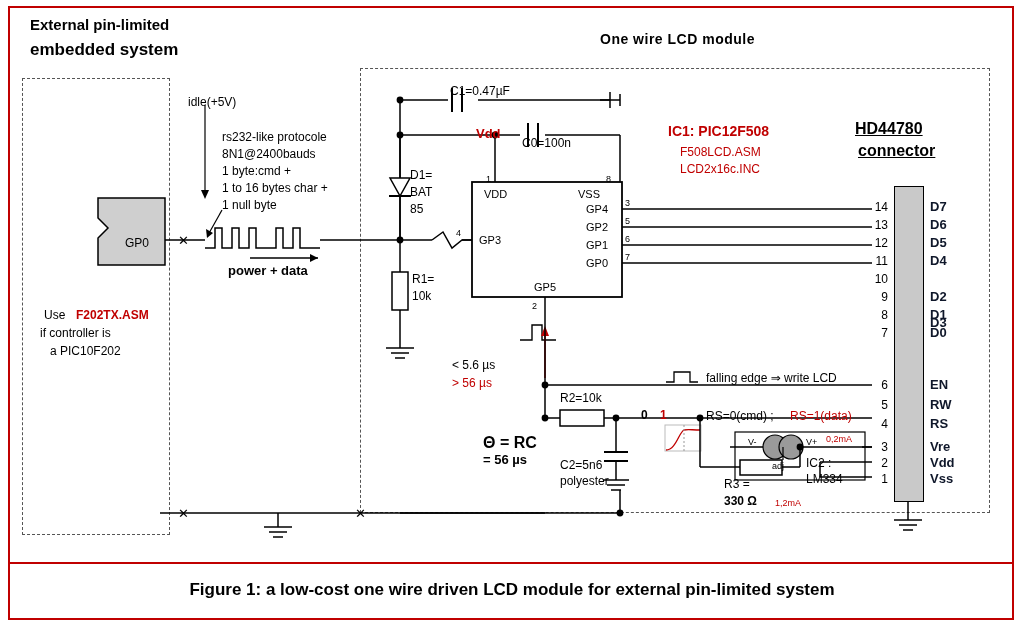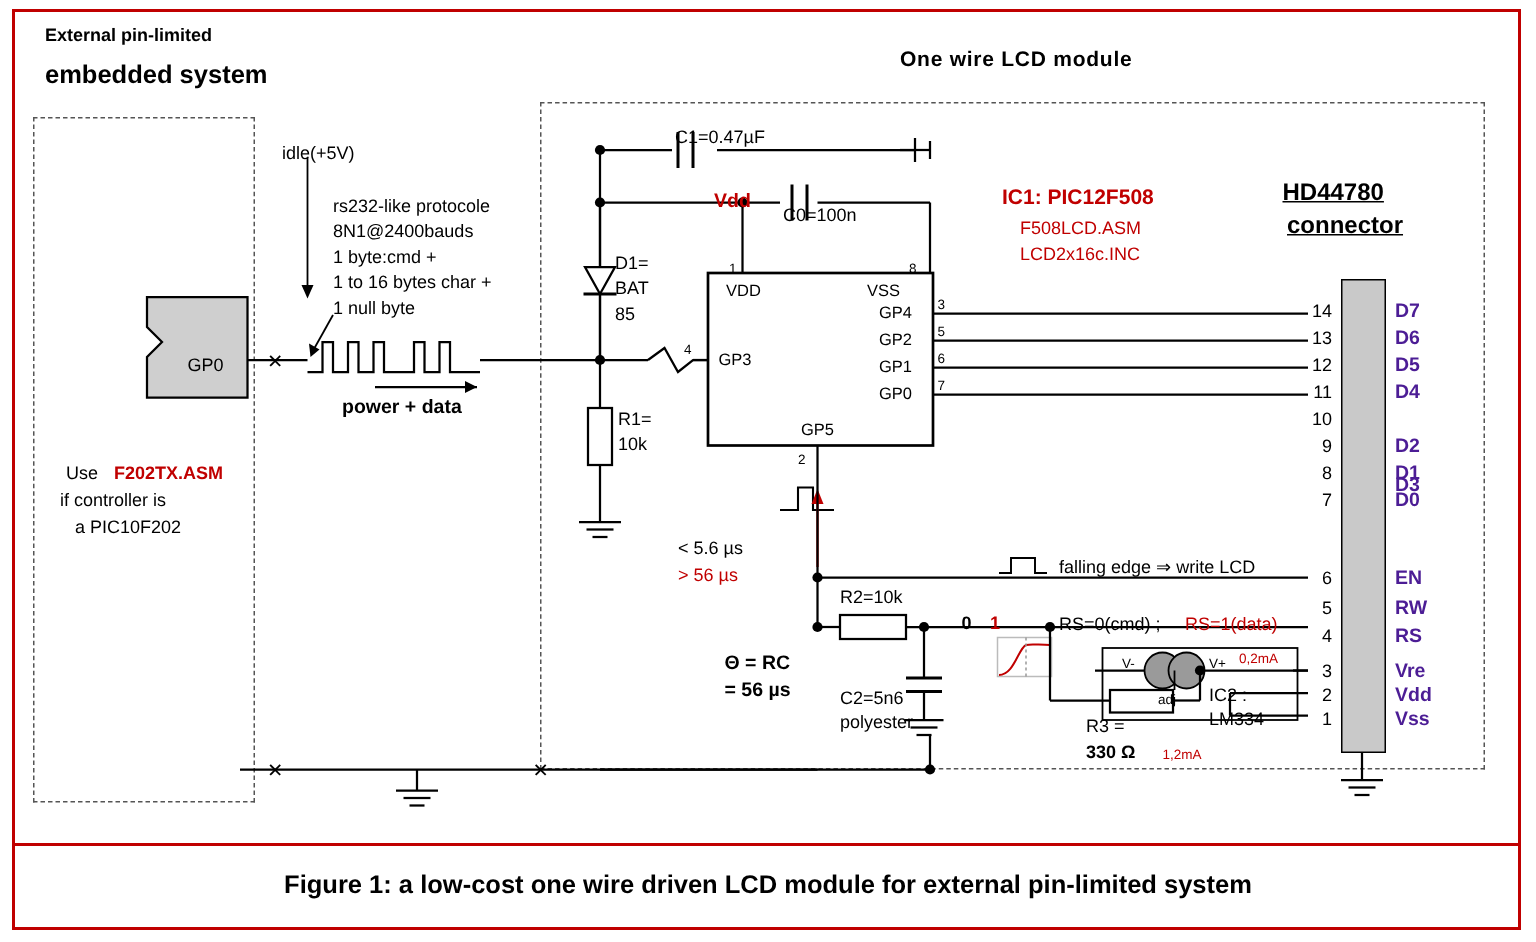--- a/index.html
+++ b/index.html
@@ -9,35 +9,35 @@
   .capbar{position:absolute;left:8px;top:562px;width:1006px;height:58px;border-top:2px solid #c00000;box-sizing:border-box;}
   .caption{position:absolute;left:0;top:580px;width:1024px;text-align:center;font-size:17px;font-weight:bold;color:#000;}
   .ttl{position:absolute;font-weight:bold;color:#000;}
   .lbl{position:absolute;color:#000;font-size:12px;white-space:nowrap;}
   .red{color:#c00000;}
   .bold{font-weight:bold;}
   .dash{position:absolute;border:1.5px dashed #555;box-sizing:border-box;}
   .xmark{position:absolute;font-size:13px;color:#000;line-height:1;}
   svg{position:absolute;left:0;top:0;overflow:visible;}
   .pinnum{position:absolute;font-size:12px;color:#000;text-align:right;width:22px;}
-  .pinname{position:absolute;font-size:13px;color:#4c1d95;font-weight:bold;}
+  .pinname{position:absolute;font-size:13px;color:#0f172a;font-weight:bold;}
   .conn{position:absolute;background:#c9c9c9;border:1.5px solid #000;}
   .small{font-size:11px;}
   .tiny{font-size:9px;}
 </style>
 </head>
 <body>
 
 <div id="root">
 
   <div class="frame"></div>
   <div class="capbar"></div>
   <div class="caption">Figure 1: a low-cost one wire driven LCD module for external pin-limited system</div>
 
-  <div class="ttl" style="left:30px;top:16px;font-size:12px;">External pin-limited</div>
+  <div class="ttl" style="left:30px;top:16px;font-size:15px;">External pin-limited</div>
   <div class="ttl" style="left:30px;top:40px;font-size:17px;">embedded system</div>
   <div class="ttl" style="left:600px;top:31px;font-size:14px;letter-spacing:.5px;">One  wire  LCD  module</div>
 
   <div class="dash" style="left:22px;top:78px;width:148px;height:457px;"></div>
   <div class="dash" style="left:360px;top:68px;width:630px;height:445px;border-left:1.5px dashed #555;"></div>
 
   <svg width="1024" height="628">
 
     <polygon points="98,198 165,198 165,265 98,265 98,238 108,228 98,218" fill="#cfcfcf" stroke="#000" stroke-width="1.5"></polygon>
 
@@ -200,21 +200,21 @@
   <div class="lbl" style="left:522px;top:136px;">C0=100n</div>
   <div class="lbl red bold" style="left:476px;top:126px;font-size:13px;">Vdd</div>
   <div class="lbl" style="left:410px;top:168px;">D1=</div>
   <div class="lbl" style="left:410px;top:185px;">BAT</div>
   <div class="lbl" style="left:410px;top:202px;">85</div>
   <div class="lbl" style="left:412px;top:272px;">R1=</div>
   <div class="lbl" style="left:412px;top:289px;">10k</div>
   <div class="lbl" style="left:560px;top:391px;">R2=10k</div>
   <div class="lbl" style="left:560px;top:458px;">C2=5n6</div>
   <div class="lbl" style="left:560px;top:474px;">polyester</div>
-  <div class="lbl bold" style="left:483px;top:434px;font-size:13px;">Θ = RC</div>
+  <div class="lbl bold" style="left:483px;top:434px;font-size:16px;">Θ = RC</div>
   <div class="lbl bold" style="left:483px;top:452px;font-size:13px;">= 56 µs</div>
   <div class="lbl" style="left:724px;top:477px;">R3 =</div>
   <div class="lbl bold" style="left:724px;top:494px;">330 Ω</div>
   <div class="lbl" style="left:806px;top:456px;">IC2 :</div>
   <div class="lbl" style="left:806px;top:472px;">LM334</div>
   <div class="lbl tiny" style="left:772px;top:461px;">adj</div>
   <div class="lbl tiny" style="left:748px;top:437px;">V-</div>
   <div class="lbl tiny" style="left:806px;top:437px;">V+</div>
   <div class="lbl tiny red" style="left:826px;top:434px;">0,2mA</div>
   <div class="lbl tiny red" style="left:775px;top:498px;">1,2mA</div>

